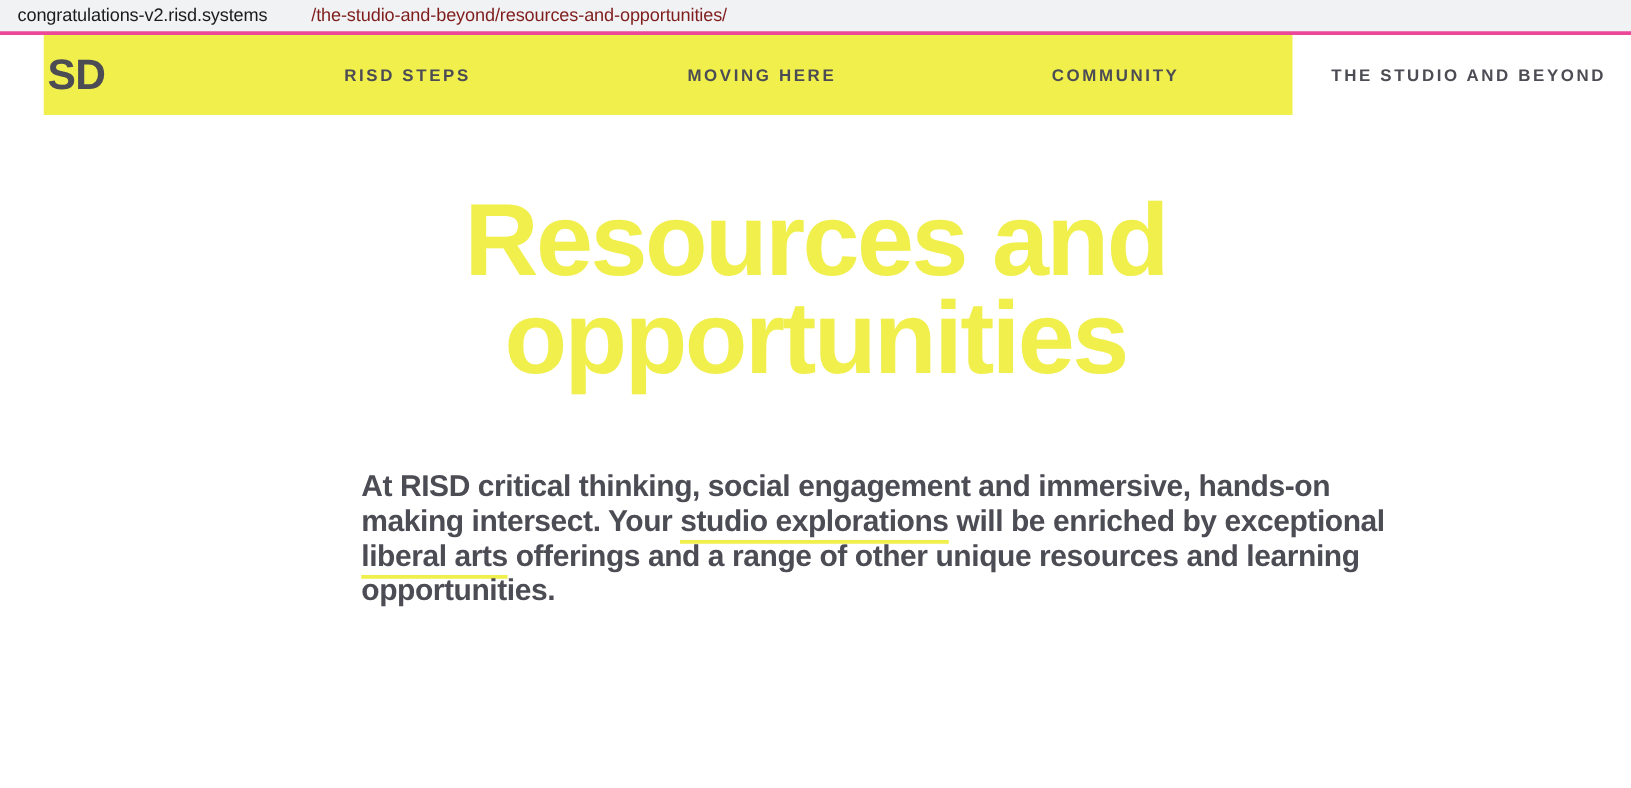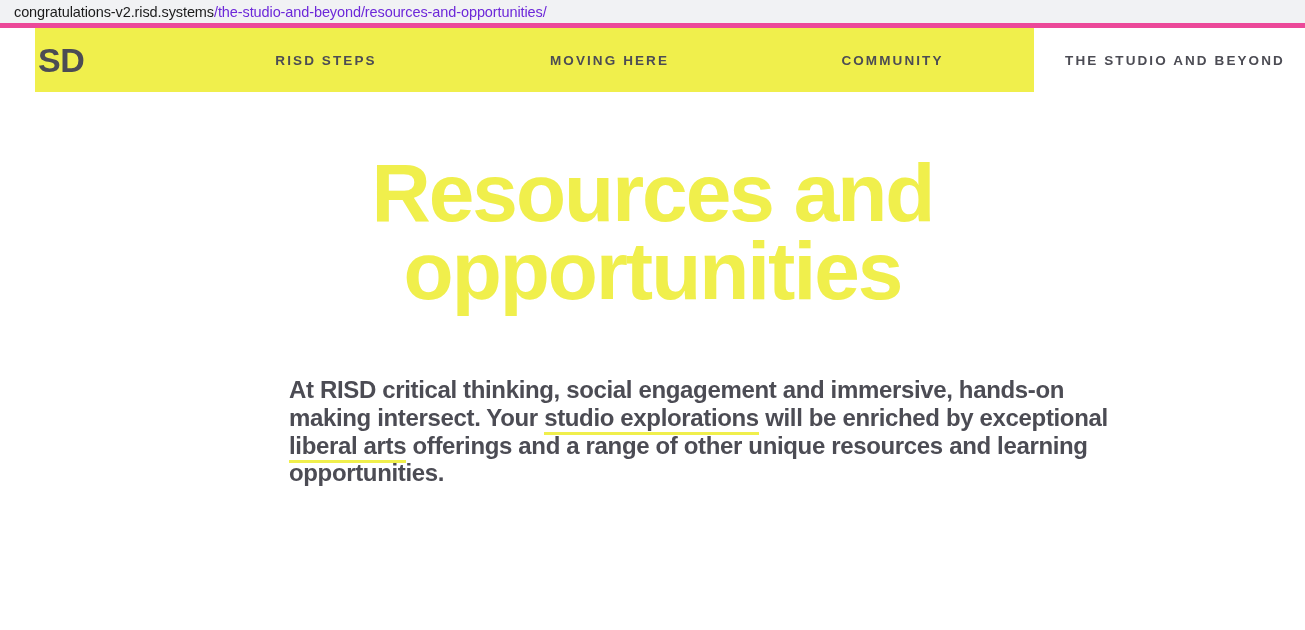--- a/index.html
+++ b/index.html
@@ -13,30 +13,30 @@
     background: #ffffff;
     font-family: "Liberation Sans", sans-serif;
     -webkit-font-smoothing: antialiased;
   }
 
   
   .urlbar {
     height: 28px;
     box-sizing: border-box;
     background: #f1f2f4;
-    border-bottom: 5px solid #ec4899;
+    border-bottom: 3px solid #ec4899;
     display: flex;
     align-items: center;
     padding: 0 0 0 14px;
     font-size: 14.5px;
     letter-spacing: -0.1px;
     white-space: nowrap;
   }
   .url-domain { color: #1b1b1b; }
-  .url-path   { color: #6d28d9; }
+  .url-path   { color: #7f1d1d; margin-left: 35px; }
 
   
   .sitenav {
     position: relative;
     height: 64px;
     background: #f0ef4c;
     display: flex;
     align-items: center;
     overflow: hidden;
     margin-left: 35px;

